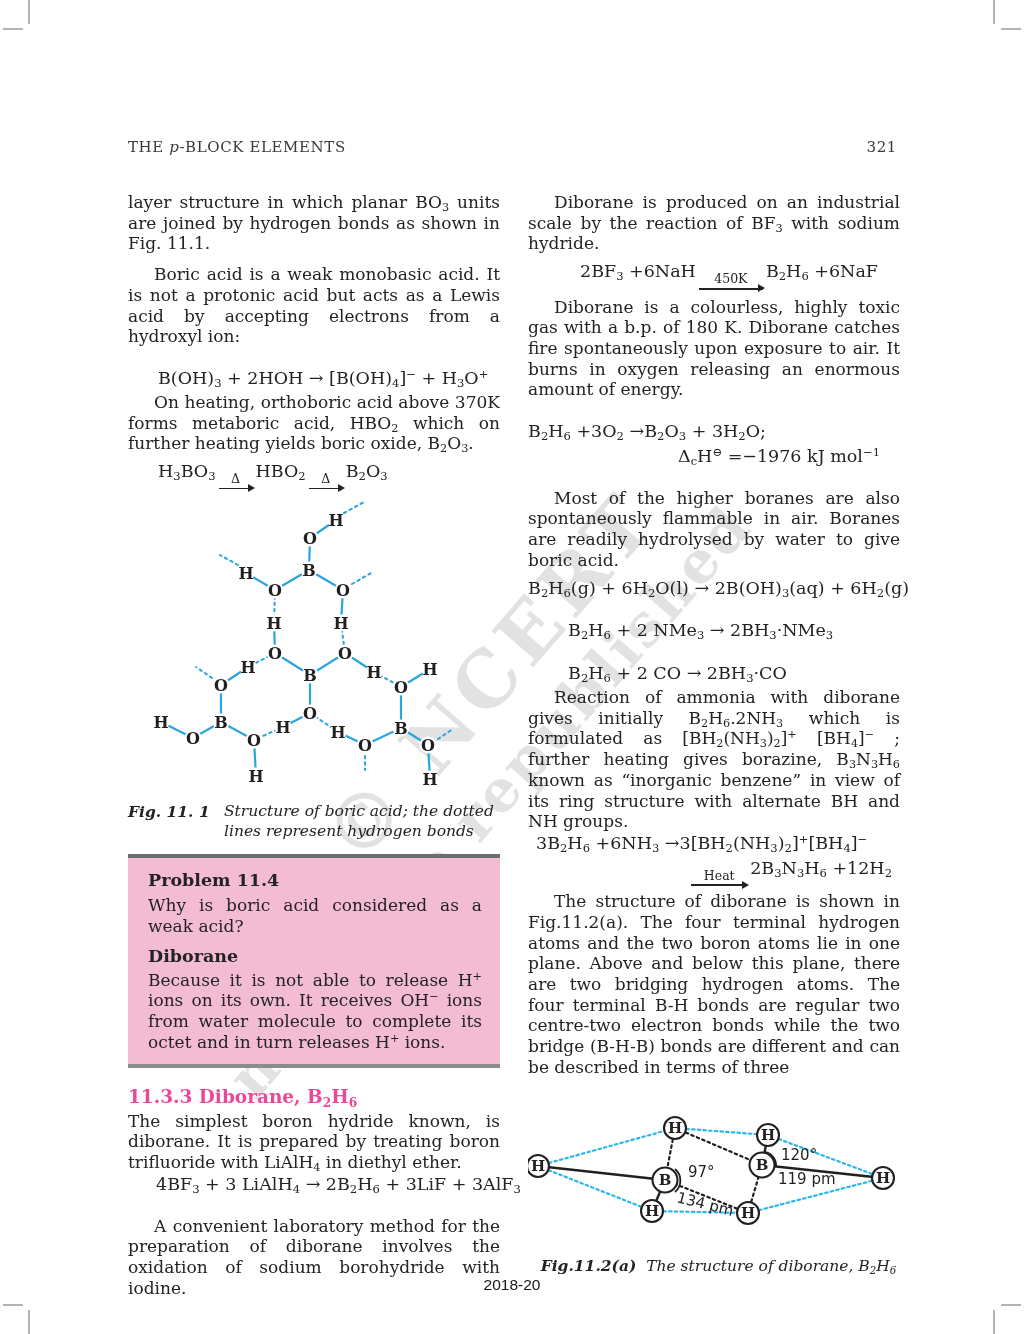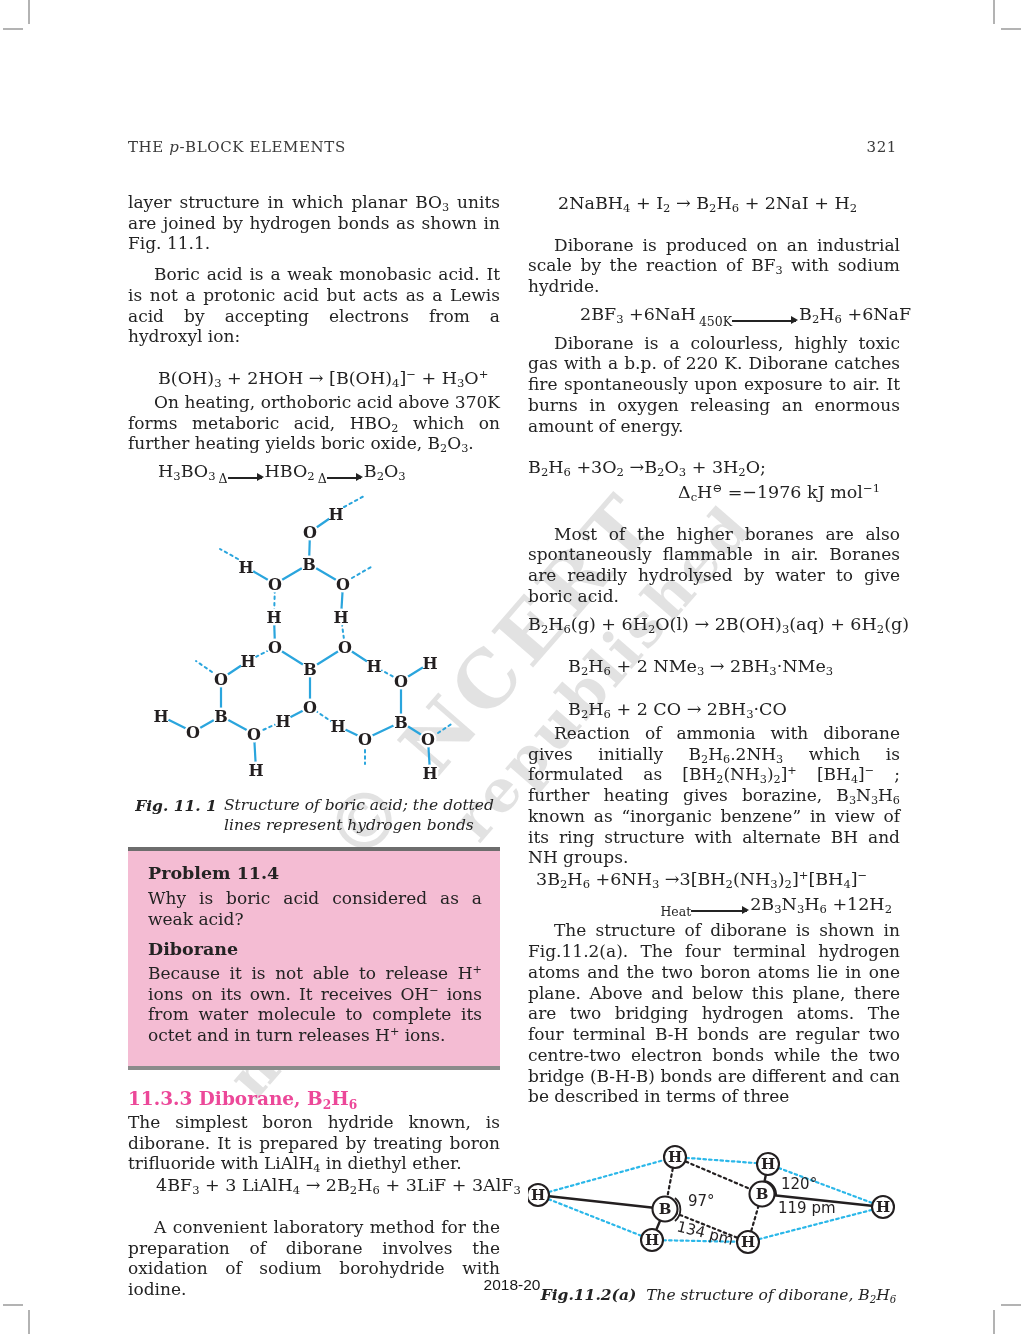--- a/index.html
+++ b/index.html
@@ -17,33 +17,33 @@
        font-size:15px;letter-spacing:0.6px;color:#3a3a3a;z-index:2;}
   .hdr .it{font-style:italic;}
   
   .col{position:absolute;top:172px;width:372px;z-index:1;}
   .col-left{left:128px;} .col-right{left:528px;}
   p{margin:0;text-align:justify;font-size:17px;line-height:1.22;}
   p.ind{text-indent:26px;}
   .equation{font-size:17.5px;line-height:1.3;white-space:nowrap;}
   sub{font-size:66%;vertical-align:-0.30em;line-height:0;}
   sup{font-size:66%;vertical-align:0.50em;line-height:0;}
-  .rxn-arrow{display:inline-flex;flex-direction:row;align-items:center;vertical-align:-0.35em;margin:0 3px;}
+  .rxn-arrow{display:inline-flex;flex-direction:column;align-items:center;vertical-align:-0.35em;margin:0 3px;}
   .rxn-arrow .lbl{font-size:12.5px;line-height:1;margin-bottom:2px;}
   .arr{position:relative;height:1.7px;background:#232323;width:40px;margin-bottom:5px;}
   .arr:after{content:"";position:absolute;right:-2px;top:-3.8px;border:4px solid transparent;border-right:0;border-left:7px solid #232323;}
   .w64{width:64px}.w56{width:56px}.w34{width:34px}
   
   .caption{display:flex;font-size:15.5px;font-style:italic;line-height:1.28;}
-  .caption .cap-label{font-weight:700;min-width:96px;text-align:center;}
+  .caption .cap-label{font-weight:700;min-width:96px;}
   .caption2{font-size:15.5px;font-style:italic;text-align:center;}
   .caption2 .cap-label{font-weight:700;margin-left:9px;}
   
   .problem-box{background:#f4bcd3;border-top:4px solid #6d6d6d;border-bottom:4px solid #8b8b8b;
-               padding:12px 18px 20px 20px;}
+               padding:12px 18px 12px 20px;}
   .problem-box h3{margin:0 0 5px 0;font-size:17.5px;}
   .problem-box .sol-h{margin:9px 0 4px 0;}
   
   .sec-h{font-size:18.5px;font-weight:700;color:#ec4899;line-height:1.2;}
   
   .ln-s{stroke:#2aa5dd;stroke-width:2.2;stroke-linecap:round;}
   .ln-d{stroke:#2aa5dd;stroke-width:2;stroke-dasharray:2.5 3.8;stroke-linecap:round;}
   .ln-k{stroke:#231f20;stroke-width:2.4;stroke-linecap:round;}
   .ln-kd{stroke:#231f20;stroke-width:2.2;stroke-dasharray:2.5 3.4;stroke-linecap:round;}
   .ln-cd{stroke:#2ab7e9;stroke-width:2.2;stroke-dasharray:2.5 3.2;stroke-linecap:round;}
@@ -206,29 +206,28 @@
       <h3 class="sol-h">Diborane</h3>
       <p>Because it is not able to release H<sup>+</sup> ions on its own. It receives OH<sup>−</sup> ions from water molecule to complete its octet and in turn releases H<sup>+</sup> ions.</p>
     </div>
     <div class="sec-h mt18">11.3.3 Diborane, B<sub>2</sub>H<sub>6</sub></div>
     <p class="mt2">The simplest boron hydride known, is diborane. It is prepared by treating boron trifluoride with LiAlH<sub>4</sub> in diethyl ether.</p>
     <div class="equation pl28 mt8">4BF<sub>3</sub> + 3 LiAlH<sub>4</sub> → 2B<sub>2</sub>H<sub>6</sub> + 3LiF + 3AlF<sub>3</sub></div>
     <p class="ind mt4">A convenient laboratory method for the preparation of diborane involves the oxidation of sodium borohydride with iodine.</p>
   </div>
 
   <div class="col col-right">
-    <div class="equation pl30 mt4">2NaBH<sub>4</sub> + I<sub>2</sub>  → B<sub>2</sub>H<sub>6</sub> + 2NaI + H<sub>2</sub></div>
     <p class="ind mt4">Diborane is produced on an industrial scale by the reaction of BF<sub>3</sub> with sodium hydride.</p>
     <div class="equation pl52 mt6">
       <span>2BF<sub>3</sub> +6NaH</span><span class="rxn-arrow">
           <span class="lbl">450K</span>
           <span class="arr w64"></span>
         </span><span>B<sub>2</sub>H<sub>6</sub> +6NaF</span>
     </div>
-    <p class="ind mt2">Diborane is a colourless, highly toxic gas with a b.p. of 220 K. Diborane catches fire spontaneously upon exposure to air. It burns in oxygen releasing an enormous amount of energy.</p>
+    <p class="ind mt2">Diborane is a colourless, highly toxic gas with a b.p. of 180 K. Diborane catches fire spontaneously upon exposure to air. It burns in oxygen releasing an enormous amount of energy.</p>
     <div class="equation mt4">B<sub>2</sub>H<sub>6</sub> +3O<sub>2</sub> →B<sub>2</sub>O<sub>3</sub> + 3H<sub>2</sub>O;</div>
     <div class="equation eq-right2 mt2">Δ<sub>c</sub>H<sup>⊖</sup> =−1976 kJ mol<sup>−1</sup></div>
     <p class="ind mt4">Most of the higher boranes are also spontaneously flammable in air. Boranes are readily hydrolysed by water to give boric acid.</p>
     <div class="equation mt6">B<sub>2</sub>H<sub>6</sub>(g) + 6H<sub>2</sub>O(l) → 2B(OH)<sub>3</sub>(aq) + 6H<sub>2</sub>(g)</div>
     <div class="equation pl40 mt4">B<sub>2</sub>H<sub>6</sub> + 2 NMe<sub>3</sub> → 2BH<sub>3</sub>·NMe<sub>3</sub></div>
     <div class="equation pl40 mt4">B<sub>2</sub>H<sub>6</sub> + 2 CO → 2BH<sub>3</sub>·CO</div>
     <p class="ind mt2">Reaction of ammonia with diborane gives initially B<sub>2</sub>H<sub>6</sub>.2NH<sub>3</sub> which is formulated as [BH<sub>2</sub>(NH<sub>3</sub>)<sub>2</sub>]<sup>+</sup> [BH<sub>4</sub>]<sup>−</sup> ; further heating gives borazine, B<sub>3</sub>N<sub>3</sub>H<sub>6</sub> known as “inorganic benzene” in view of its ring structure with alternate BH and NH groups.</p>
     <div class="equation pl8 mt8">3B<sub>2</sub>H<sub>6</sub> +6NH<sub>3</sub> →3[BH<sub>2</sub>(NH<sub>3</sub>)<sub>2</sub>]<sup>+</sup>[BH<sub>4</sub>]<sup>−</sup></div>
     <div class="equation eq-right mt2">
       <span class="rxn-arrow">

